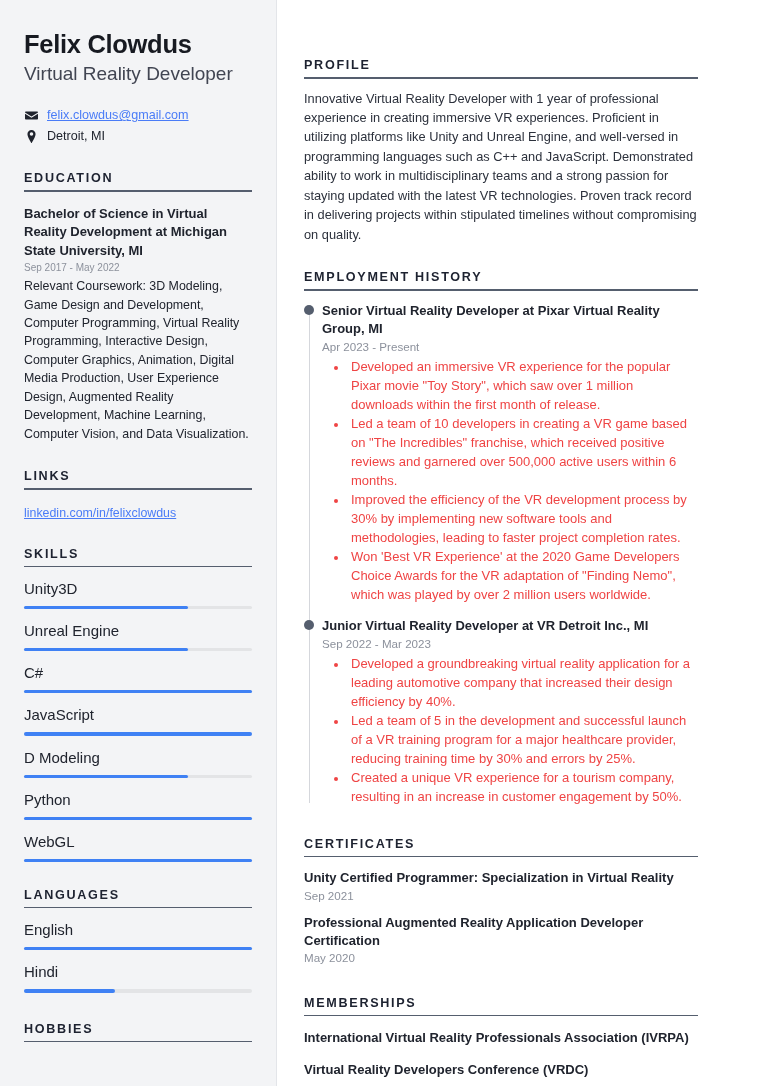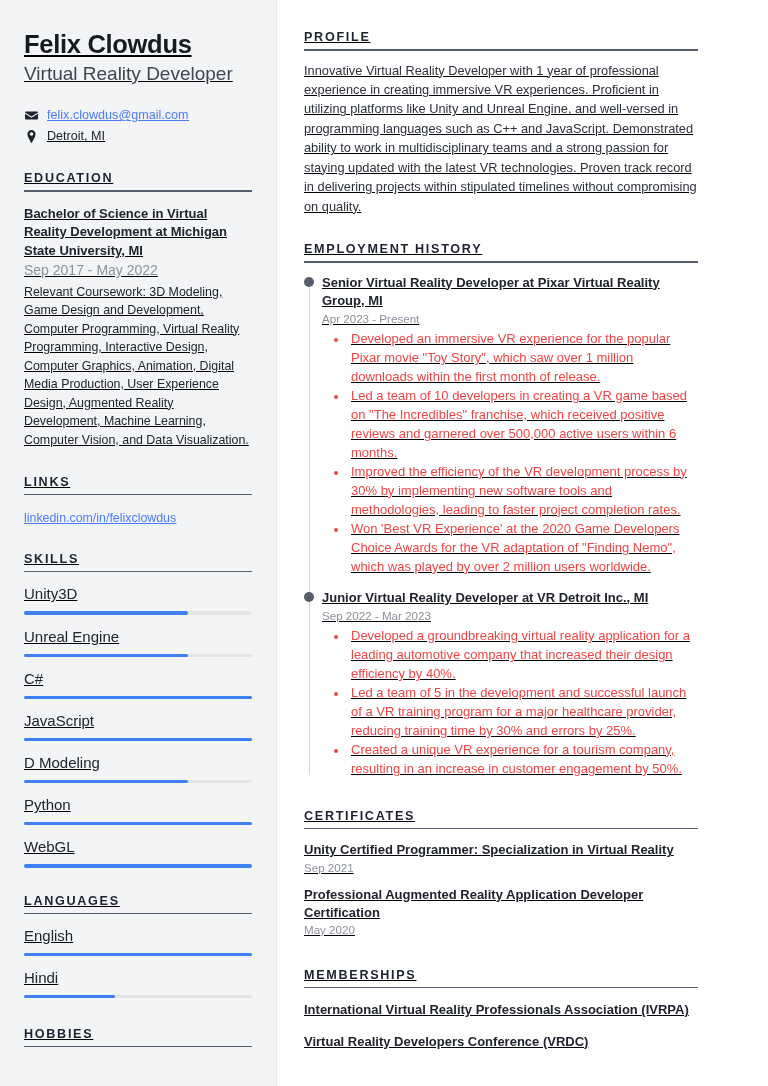--- a/index.html
+++ b/index.html
@@ -2,21 +2,21 @@
 <html><head>
 <meta charset="utf-8">
 <style>
   * { box-sizing: border-box; margin: 0; padding: 0; }
   html, body {
     width: 768px; height: 1086px;
     font-family: "Liberation Sans", sans-serif;
     background: #ffffff;
     overflow: hidden;
   }
-  .page { position: relative; width: 712px; height: 1086px; display: flex; text-decoration: underline; }
+  .page { position: relative; width: 712px; height: 1086px; display: flex; }
 
   
   .sidebar {
     width: 277px;
     min-width: 277px;
     background: #f3f4f6;
     border-right: 1px solid #e3e5e9;
     padding: 30px 24px 0 24px;
     position: relative;
   }
@@ -66,21 +66,21 @@
   .side-section .sec-rule { background: #555e6e; height: 1.2px; }
 
   .edu-item { margin-top: 13px; }
   .edu-degree {
     font-size: 13px;
     font-weight: 700;
     color: #20242e;
     line-height: 1.42;
   }
   .edu-date {
-    font-size: 14px;
+    font-size: 10px;
     color: #8c919c;
     margin-top: 1px;
     line-height: 1.4;
   }
   .edu-desc {
     font-size: 12.4px;
     color: #20242e;
     line-height: 1.49;
     margin-top: 2px;
   }
@@ -105,20 +105,21 @@
   .bar-fill {
     position: absolute; left: 0; top: 0; bottom: 0;
     background: #3f81f4;
     border-radius: 2px;
   }
 
   
   .main {
     flex: 1;
     padding: 30px 14px 0 27px;
+    margin-top: 28px;
   }
   .main-section { margin-bottom: 21px; }
   .main-section .sec-rule { background: #555e6e; height: 1.5px; }
 
   .profile-text {
     font-size: 12.8px;
     color: #2c313c;
     line-height: 1.52;
     margin-top: 10px;
     text-align: left;

